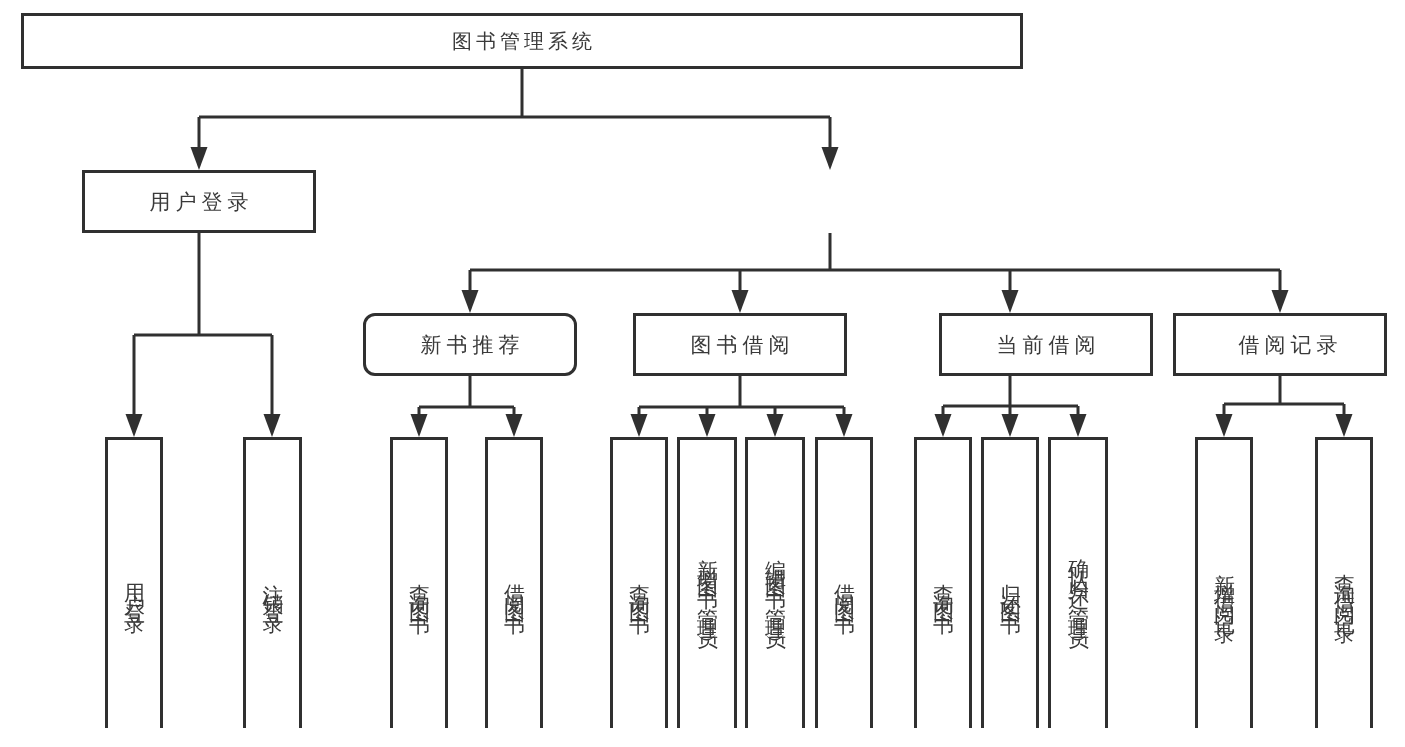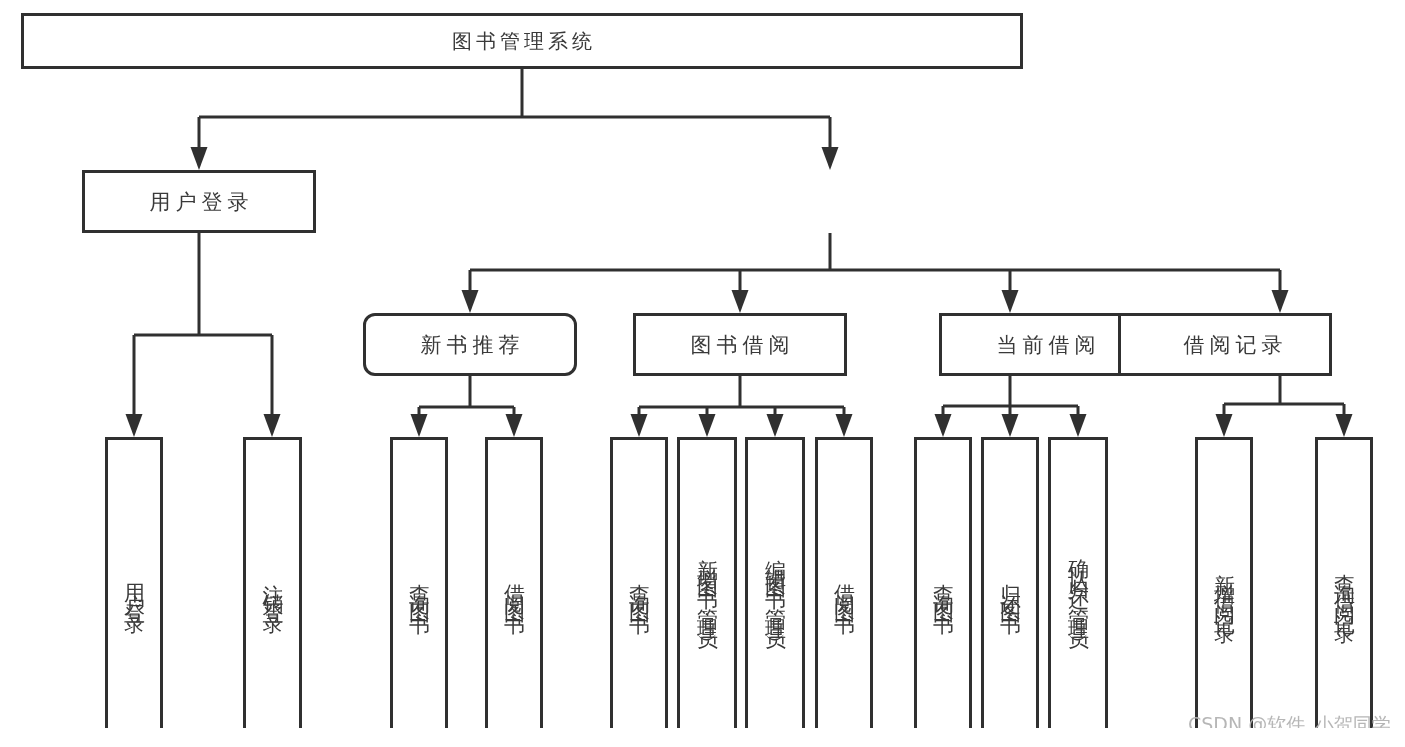--- a/index.html
+++ b/index.html
@@ -117,21 +117,21 @@
 
   <div class="node" style="left:363px; top:313px; width:214px; height:63px;border-radius:12px;">
     <span class="h-label">新书推荐</span>
   </div>
   <div class="node" style="left:633px; top:313px; width:214px; height:63px;font-family:Liberation Serif, serif;">
     <span class="h-label">图书借阅</span>
   </div>
   <div class="node" style="left:903px; top:313px; width:214px; height:63px;margin-left:36px;">
     <span class="h-label">当前借阅</span>
   </div>
-  <div class="node" style="left:1118px; top:313px; width:214px; height:63px;padding-left:16px;">
+  <div class="node" style="left:1173px; top:313px; width:214px; height:63px;padding-left:16px;">
     <span class="h-label">借阅记录</span>
   </div>
 
   <div class="node" style="left:105px; top:437px; width:58px; height:300px;">
     <span class="v-label">用户登录</span>
   </div>
   <div class="node" style="left:243px; top:437px; width:59px; height:300px;">
     <span class="v-label">注销登录</span>
   </div>
 
@@ -165,15 +165,14 @@
     <span class="v-label">确认归还（管理员）</span>
   </div>
 
   <div class="node" style="left:1195px; top:437px; width:58px; height:300px;">
     <span class="v-label">新增借阅记录</span>
   </div>
   <div class="node" style="left:1315px; top:437px; width:58px; height:300px;">
     <span class="v-label">查询借阅记录</span>
   </div>
 
-  <div id="watermark">CSDN @软件_小贺同学</div>
 
 </div>
 
 </body></html>

